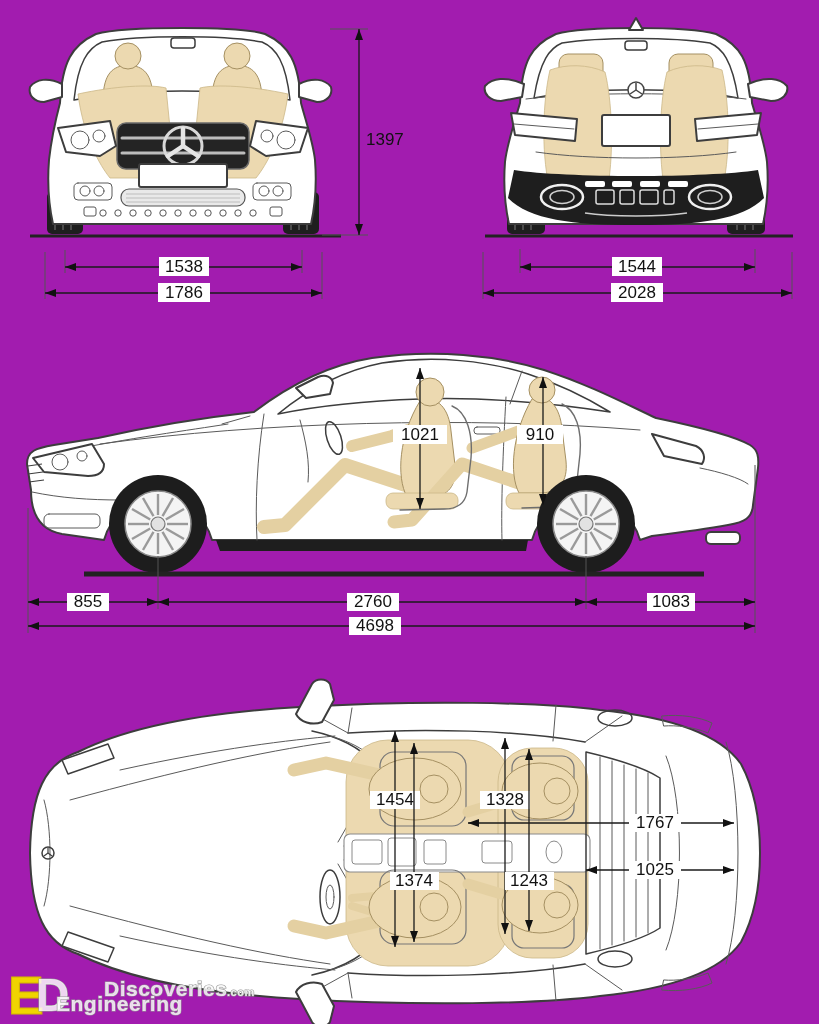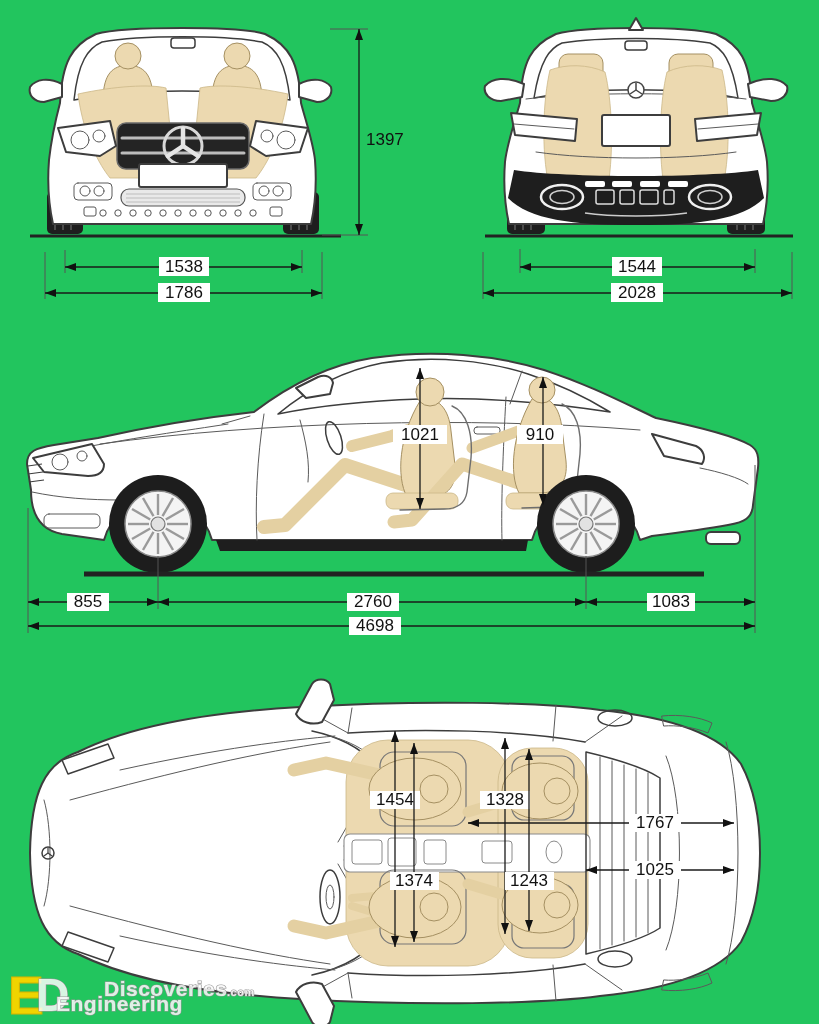--- a/index.html
+++ b/index.html
@@ -1,16 +1,16 @@
 <!DOCTYPE html>
 <html><head>
 <meta charset="utf-8">
 <style>
   html,body{margin:0;padding:0;background:#fff;}
-  .page{position:relative;width:819px;height:1024px;background:#22c55e;overflow:hidden;
+  .page{position:relative;width:819px;height:1024px;background:#a21caf;overflow:hidden;
         font-family:"Liberation Sans", sans-serif;}
   svg{display:block;}
   .body-line{fill:#ffffff;stroke:#3d3d3d;stroke-width:2;stroke-linejoin:round;stroke-linecap:round;}
   .ln{fill:none;stroke:#3d3d3d;stroke-width:1.5;stroke-linejoin:round;stroke-linecap:round;}
   .ln-thin{fill:none;stroke:#5a5a5a;stroke-width:1;stroke-linejoin:round;stroke-linecap:round;}
   .dark{fill:#1e1e1e;stroke:none;}
   .beige{fill:#ecd9b0;stroke:#a59062;stroke-width:1;}
   .beige-soft{fill:#ecd9b0;stroke:#cbb888;stroke-width:.8;}
   .limb{fill:none;stroke:#e4d0a2;stroke-linecap:round;stroke-linejoin:round;}
   .seat-ln{fill:none;stroke:#6e6e6e;stroke-width:1.4;stroke-linecap:round;}

